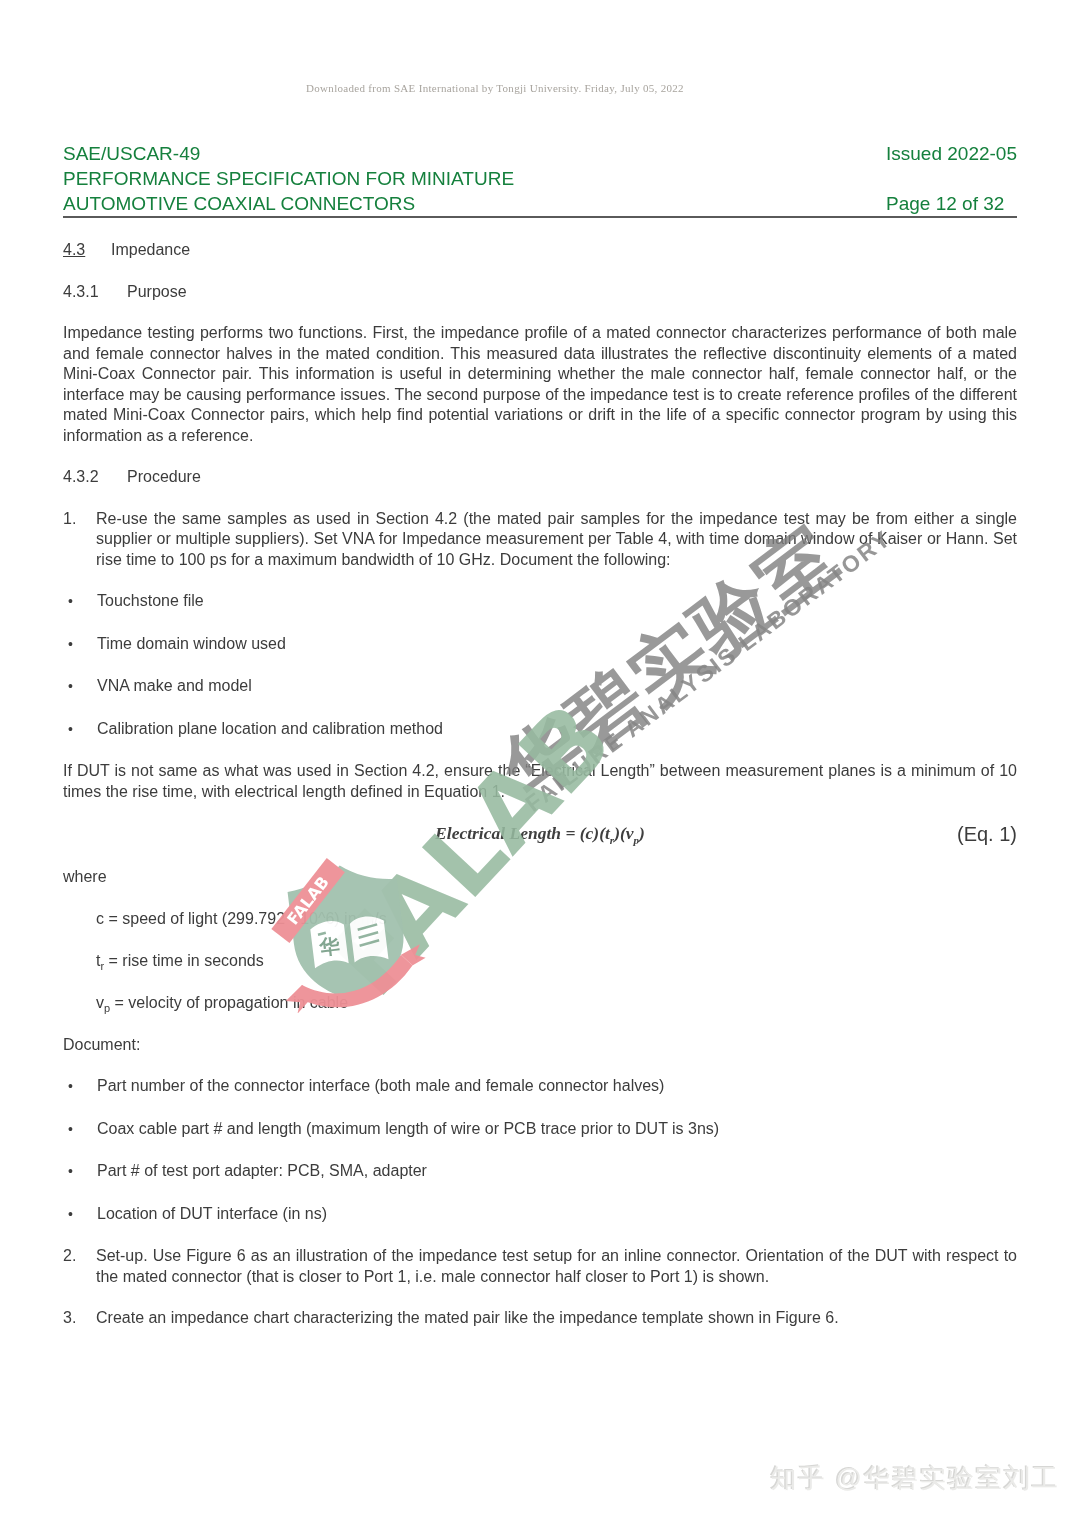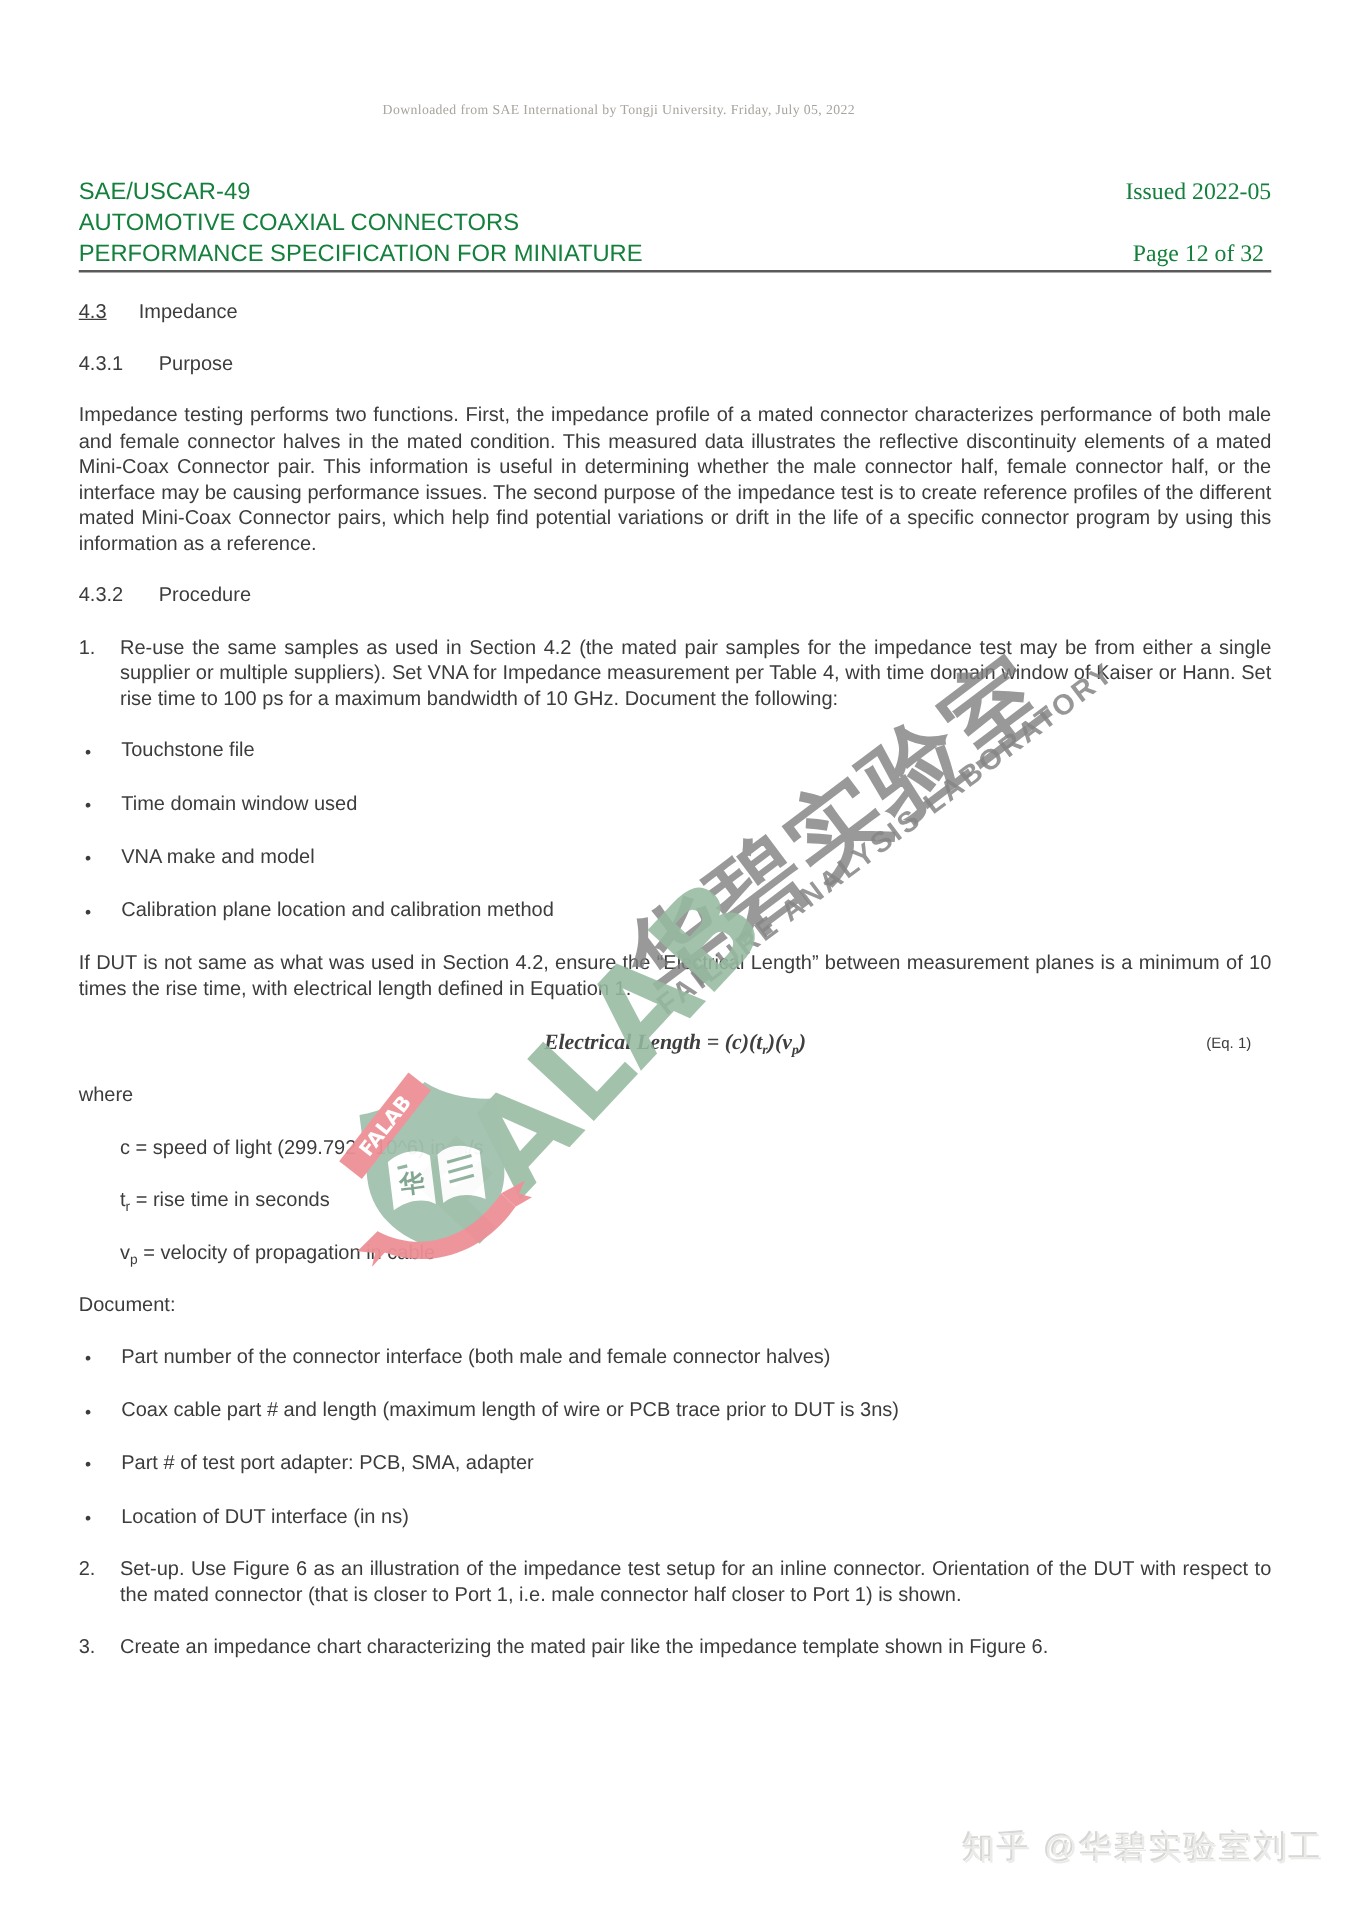--- a/index.html
+++ b/index.html
@@ -14,21 +14,21 @@
     position:absolute;top:82px;left:0;width:990px;text-align:center;
     font-family:"Liberation Serif", serif;font-size:11px;color:#a8a49e;letter-spacing:.3px;
   }
 
   
   .doc-header{
     position:absolute;top:141px;left:63px;width:954px;
     display:flex;justify-content:space-between;
     font-size:19px;line-height:25px;color:#15803d;
   }
-  .dh-right{display:flex;flex-direction:column;justify-content:space-between;text-align:center;font-family:Liberation Serif, serif;}
+  .dh-right{display:flex;flex-direction:column;justify-content:space-between;text-align:left;}
   .header-rule{
     position:absolute;top:216px;left:63px;width:954px;height:0;
     border:none;border-top:2px solid #5a5a5a;margin:0;
   }
 
   
   .main{
     position:absolute;top:240px;left:63px;width:954px;
     font-size:16px;line-height:20.5px;
   }
@@ -42,21 +42,21 @@
   .list-item .txt{flex:1;text-align:justify;}
   .bullet-item{display:flex;margin:0 0 22px 0;}
   .bullet-item .dot{flex:none;width:29px;padding-left:5px;font-size:14px;}
   .bullet-item .txt{flex:1;}
   .def-line{margin:0 0 21.5px 0;padding-left:33px;}
   sub{font-size:11px;line-height:0;}
 
   
   .eq-row{position:relative;margin:0 0 22px 0;text-align:center;height:22px;}
   .eq-math{font-family:"Liberation Serif", serif;font-style:italic;font-size:17.5px;color:#3f3f3f;font-weight:bold;}
-  .eq-label{position:absolute;right:16px;top:1px;font-style:normal;font-size:12px;color:#3c3c3c;}
+  .eq-label{position:absolute;right:0;top:1px;font-style:normal;font-size:20px;color:#3c3c3c;}
 
   
   .wm-layer{position:absolute;inset:0;pointer-events:none;z-index:10;}
   .wm-cn{
     position:absolute;left:450px;top:622px;width:440px;height:80px;line-height:80px;
     text-align:center;font-size:76px;font-weight:bold;letter-spacing:3px;
     color:rgba(128,128,128,0.80);transform:rotate(-37deg);font-family:sans-serif;white-space:nowrap;
   }
   .wm-en{
     position:absolute;left:490px;top:677px;width:380px;height:30px;line-height:30px;
@@ -79,22 +79,22 @@
 </head>
 <body>
 
 <div class="page">
 
   <div class="notice">Downloaded from SAE International by Tongji University. Friday, July 05, 2022</div>
 
   <div class="doc-header">
     <div class="dh-left">
       <div>SAE/USCAR-49</div>
+      <div>PERFORMANCE SPECIFICATION FOR MINIATURE</div>
       <div>AUTOMOTIVE COAXIAL CONNECTORS</div>
-      <div>PERFORMANCE SPECIFICATION FOR MINIATURE</div>
     </div>
     <div class="dh-right">
       <div>Issued 2022-05</div>
       <div>Page 12 of 32</div>
     </div>
   </div>
   <hr class="header-rule">
 
   <div class="main">
 

